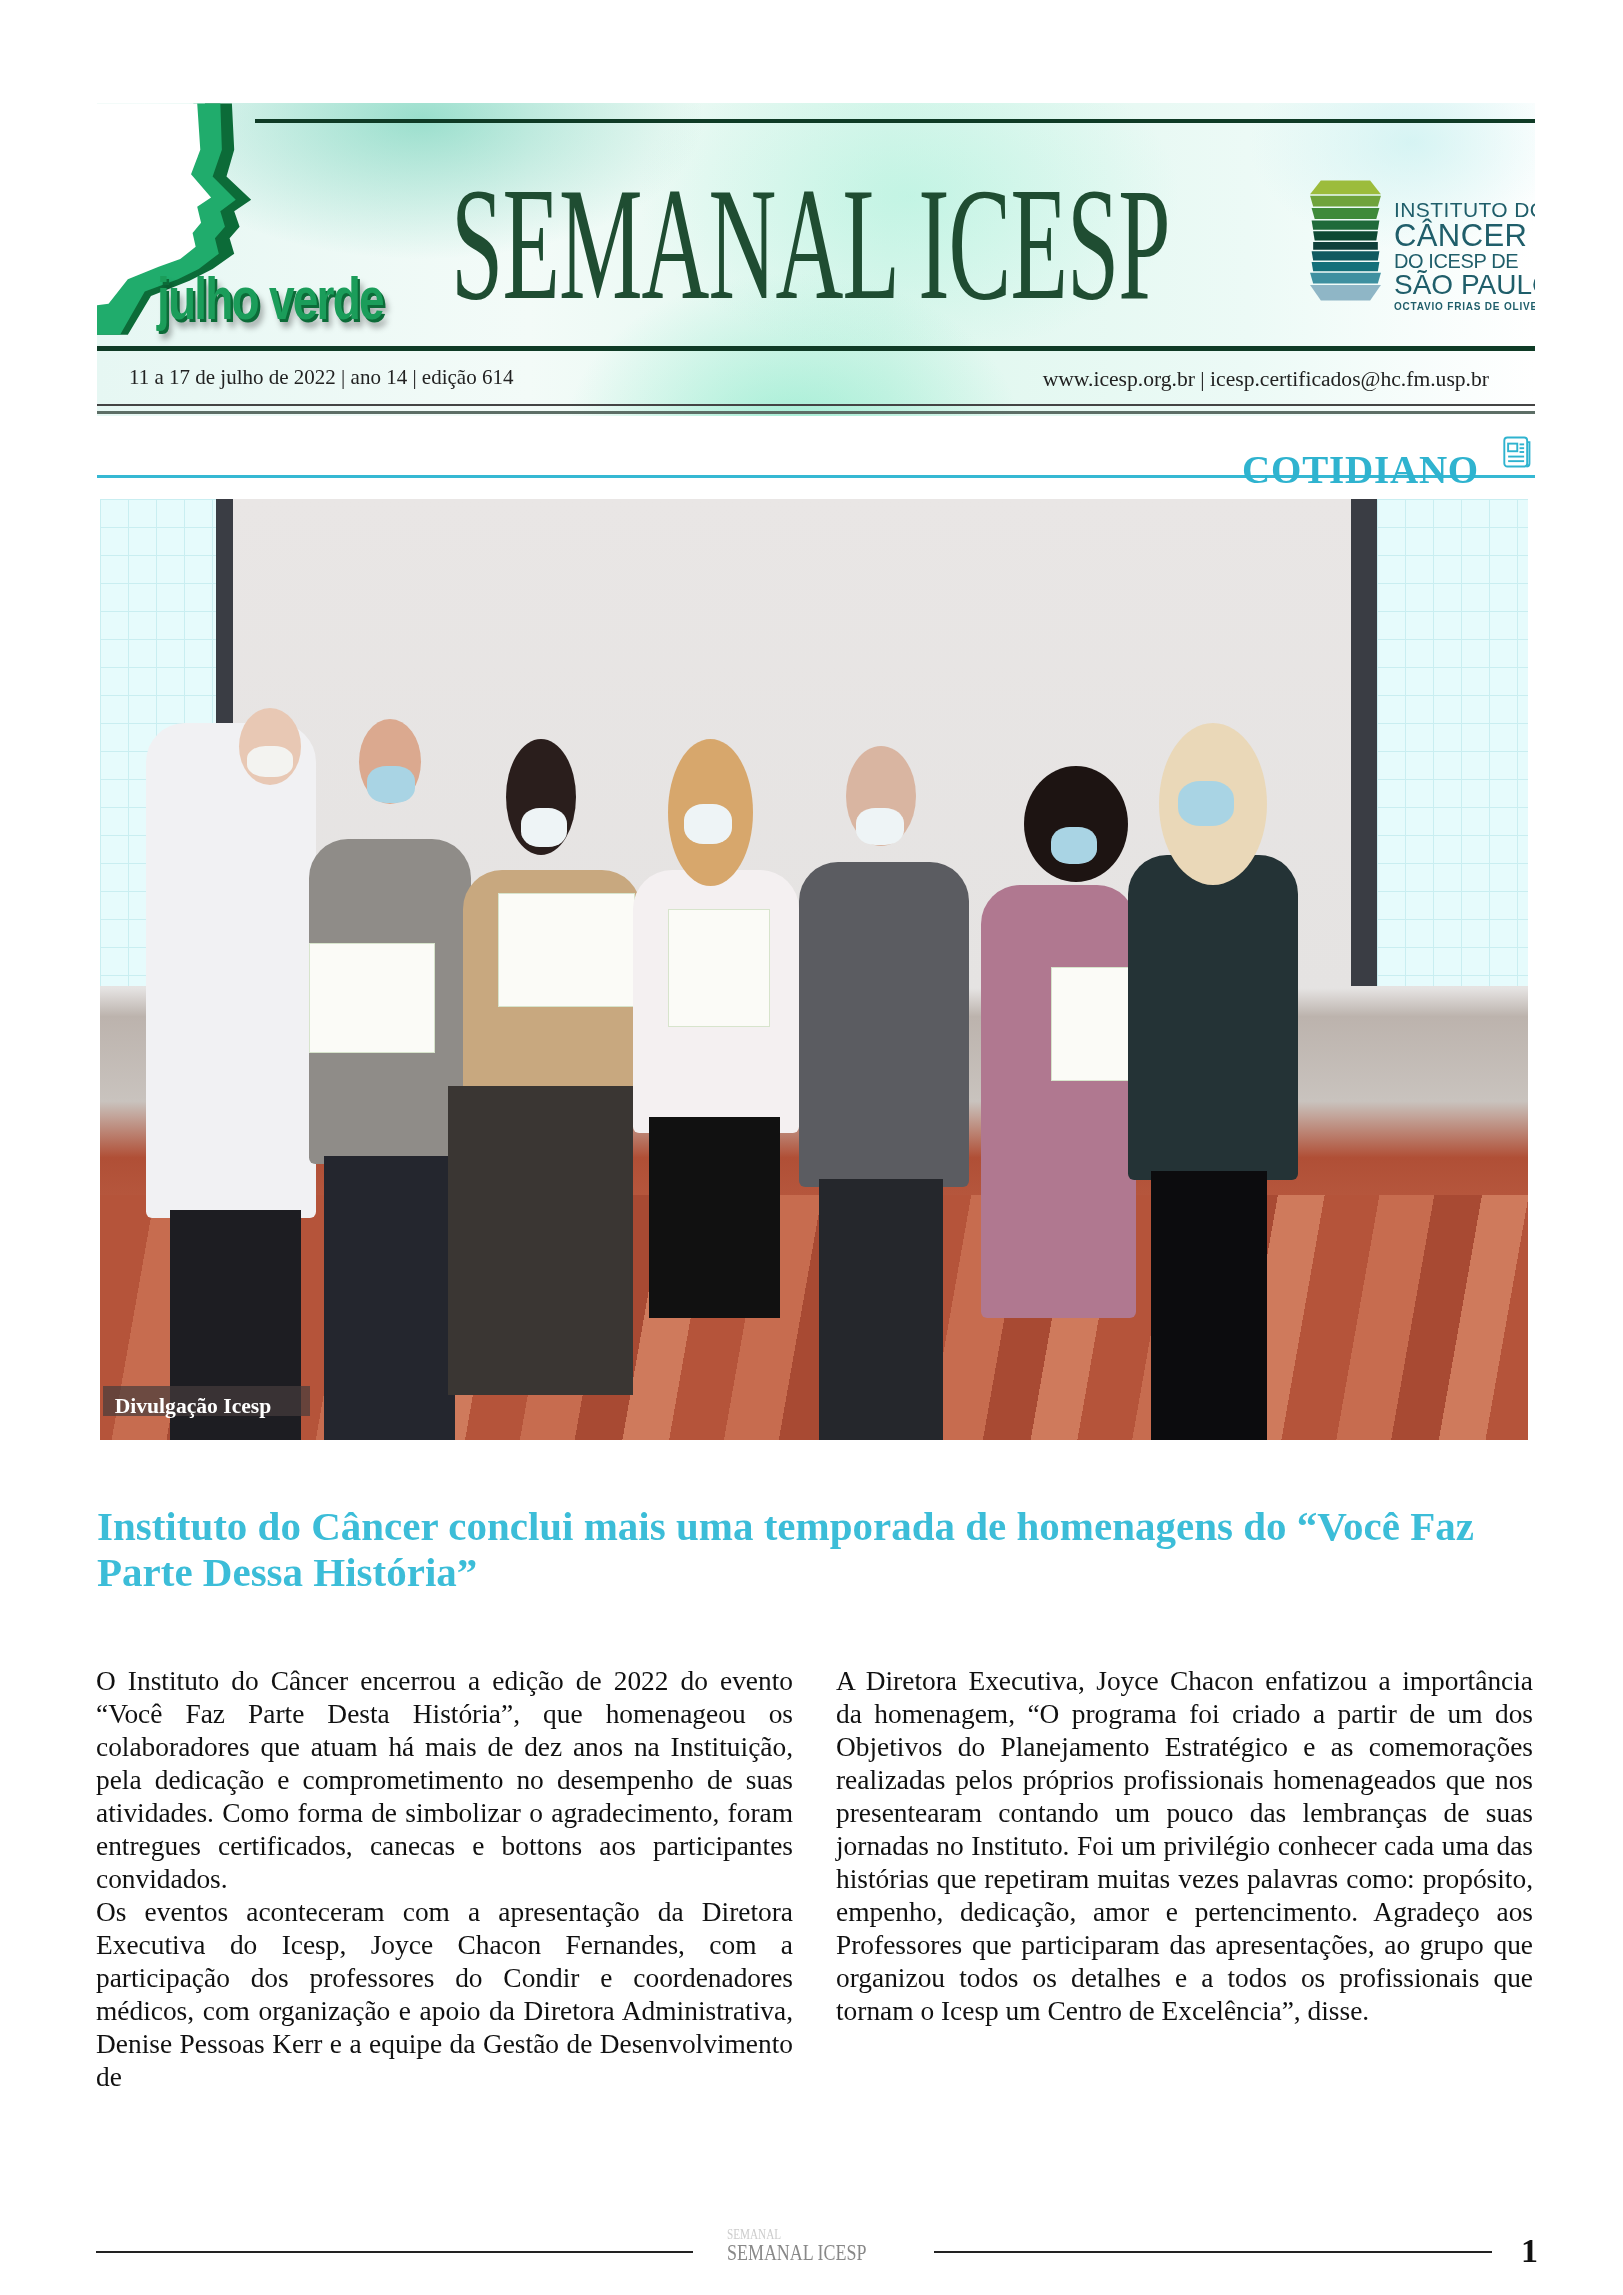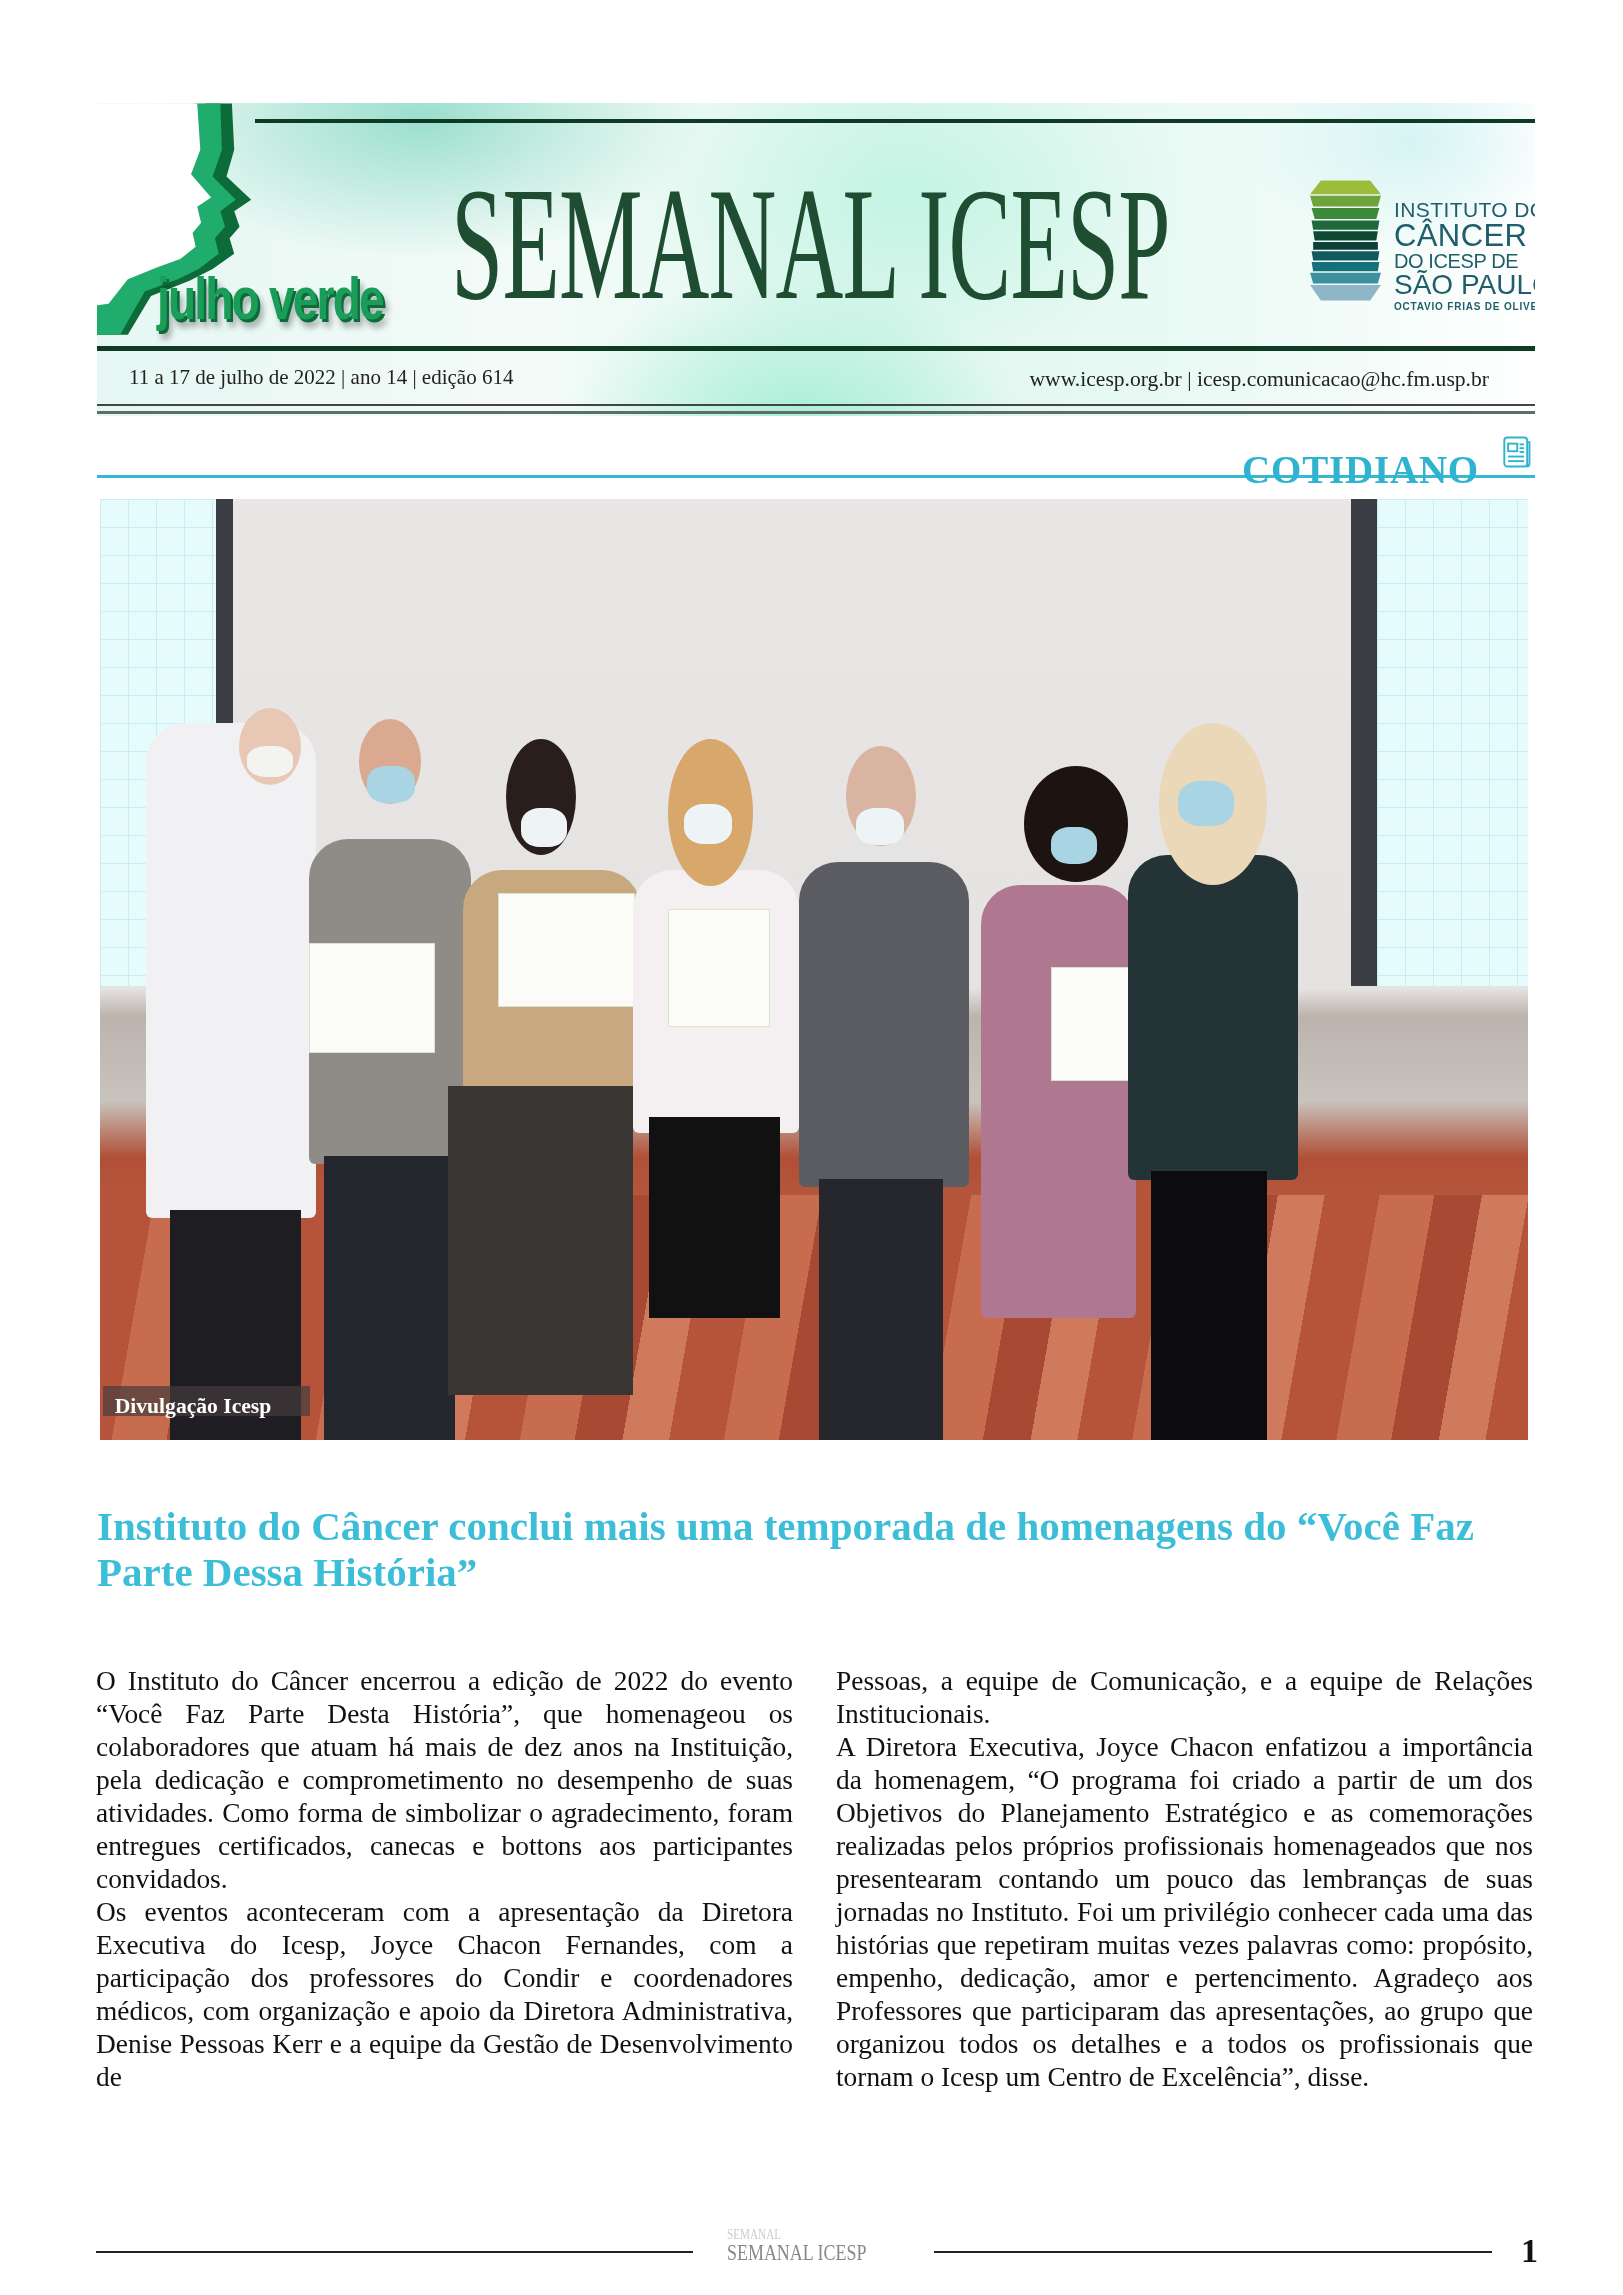--- a/index.html
+++ b/index.html
@@ -108,21 +108,21 @@
       <div class="l1">INSTITUTO DO</div>
       <div class="l2">CÂNCER</div>
       <div class="l3">DO ICESP DE</div>
       <div class="l4">SÃO PAULO</div>
       <div class="l5">OCTAVIO FRIAS DE OLIVEIRA</div>
     </div>
   </div>
 
   <div class="rule-mid"></div>
   <div class="issue">11 a 17 de julho de 2022 | ano 14 | edição 614</div>
-  <div class="contact">www.icesp.org.br | icesp.comunicacao@hc.fm.usp.br</div>
+  <div class="contact">www.icesp.org.br | icesp.certificados@hc.fm.usp.br</div>
   <div class="rule-bot1"></div>
   <div class="rule-bot2"></div>
 </div>
 
 <div class="section">
   <div class="section-title">COTIDIANO</div>
   <svg class="section-icon" viewBox="0 0 40 42">
     <rect x="4" y="2" width="30" height="38" rx="4" fill="none" stroke="#2fb3cf" stroke-width="2.5"></rect>
     <path d="M34 8 L37 8 L37 36 Q37 40 33 40" fill="none" stroke="#2fb3cf" stroke-width="2.5"></path>
     <rect x="9" y="10" width="12" height="10" fill="none" stroke="#2fb3cf" stroke-width="2.5"></rect>
@@ -185,21 +185,20 @@
 </div>
 
 <h1 class="headline" style="margin:0;">Instituto do Câncer conclui mais uma temporada de  homenagens do “Você Faz Parte Dessa História”</h1>
 
 <div class="col left">
   <p>O Instituto do Câncer encerrou a edição de 2022 do evento “Você Faz Parte Desta História”,  que homenageou os colaboradores que atuam há mais de dez anos na Instituição, pela dedicação e comprometimento no desempenho de suas atividades. Como forma de simbolizar o agradecimento, foram entregues certificados, canecas e bottons aos participantes convidados.</p>
   <p>Os eventos aconteceram com a apresentação da Diretora Executiva do Icesp, Joyce Chacon Fernandes, com a participação dos professores do Condir e coordenadores médicos, com organização e apoio da Diretora Administrativa, Denise Pessoas Kerr e a equipe da Gestão de Desenvolvimento de</p>
 </div>
 
 <div class="col right">
-  <p>Pessoas, a equipe de Comunicação, e a equipe de Relações Institucionais.</p>
   <p>A Diretora Executiva, Joyce Chacon enfatizou a importância da homenagem, “O programa foi criado a partir de um dos Objetivos do Planejamento Estratégico e as comemorações realizadas pelos próprios profissionais homenageados que nos presentearam contando um pouco das lembranças de suas jornadas no Instituto. Foi um privilégio conhecer cada uma das histórias que repetiram muitas vezes palavras como: propósito, empenho, dedicação, amor e pertencimento. Agradeço aos Professores que participaram das apresentações, ao grupo que organizou todos os detalhes e a todos os profissionais que tornam o Icesp um Centro de Excelência”, disse.</p>
 </div>
 
 <div class="foot-line-l"></div>
 <div class="foot-ghost">SEMANAL</div>
 <div class="foot-title">SEMANAL ICESP</div>
 <div class="foot-line-r"></div>
 <div class="page-num">1</div>
 
 

